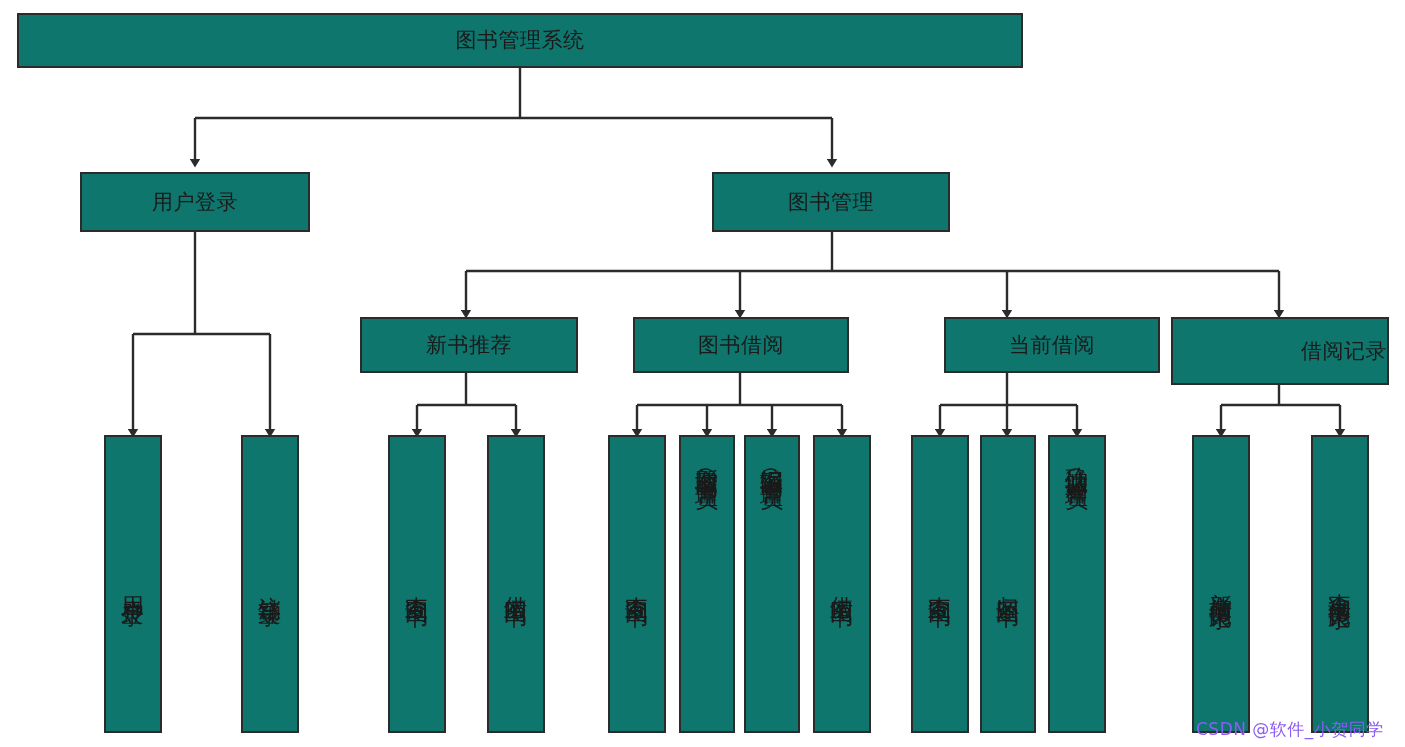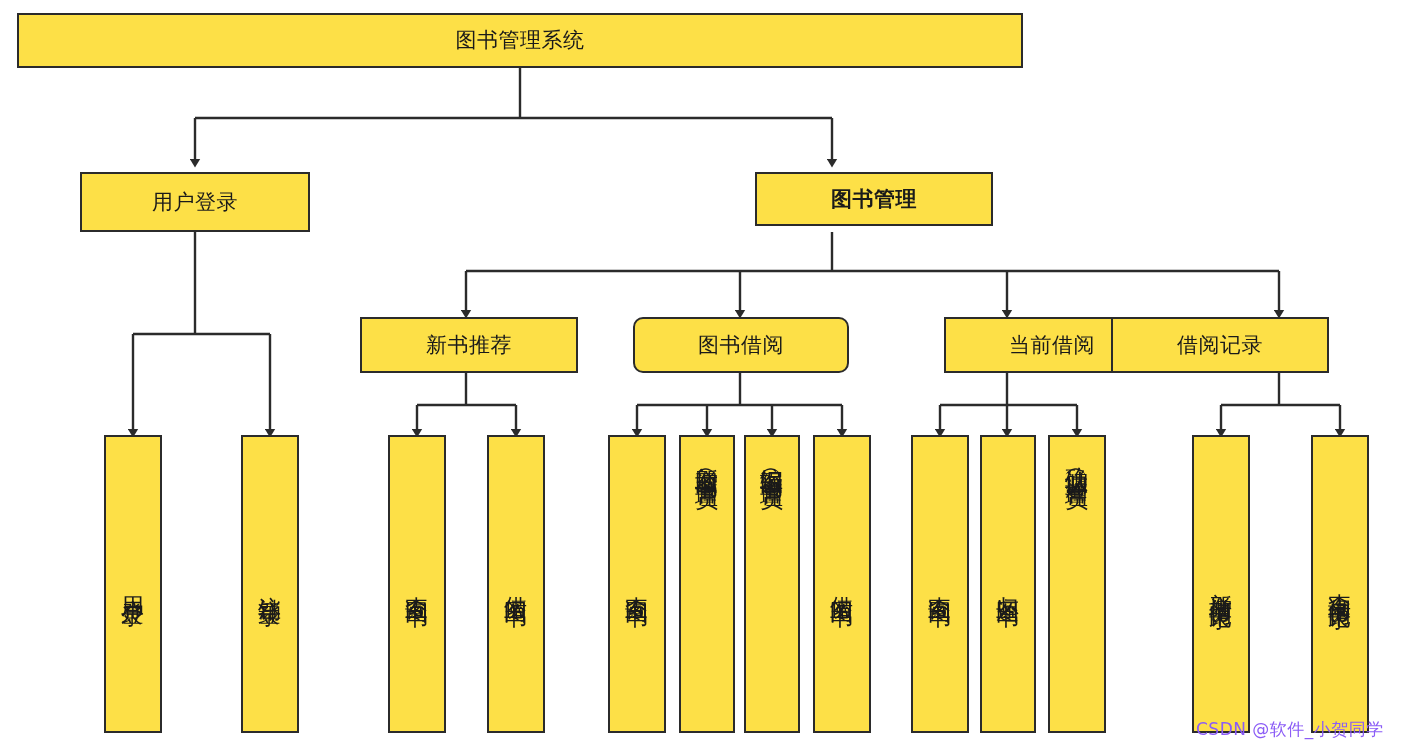--- a/index.html
+++ b/index.html
@@ -21,21 +21,21 @@
   #edges {
     position: absolute;
     left: 0;
     top: 0;
     width: 1405px;
     height: 747px;
   }
   .node {
     position: absolute;
     box-sizing: border-box;
-    background: #fde047;
+    background: #0f766e;
     border: 2px solid #2b2b2b;
     display: flex;
     align-items: center;
     justify-content: center;
     color: #1a1a1a;
     z-index: 2;
   }
   .node-label {
     display: block;
     text-align: center;
@@ -127,37 +127,37 @@
   </svg>
 
   <div class="node h-node" style="left:17px; top:13px; width:1006px; height:55px;">
     <span class="node-label">图书管理系统</span>
   </div>
 
   <div class="node h-node" style="left:80px; top:172px; width:230px; height:60px;">
     <span class="node-label">用户登录</span>
   </div>
 
-  <div class="node h-node" style="left:755px; top:172px; width:238px; height:54px;font-weight:bold;">
+  <div class="node h-node" style="left:712px; top:172px; width:238px; height:60px;">
     <span class="node-label">图书管理</span>
   </div>
 
   <div class="node h-node" style="left:360px; top:317px; width:218px; height:56px;">
     <span class="node-label">新书推荐</span>
   </div>
 
-  <div class="node h-node" style="left:633px; top:317px; width:216px; height:56px;border-radius:10px;">
+  <div class="node h-node" style="left:633px; top:317px; width:216px; height:56px;">
     <span class="node-label">图书借阅</span>
   </div>
 
   <div class="node h-node" style="left:902px; top:317px; width:216px; height:56px;margin-left:42px;">
     <span class="node-label">当前借阅</span>
   </div>
 
-  <div class="node h-node" style="left:1111px; top:317px; width:218px; height:56px;">
+  <div class="node h-node" style="left:1171px; top:317px; width:218px; height:68px;justify-content:flex-end;">
     <span class="node-label">借阅记录</span>
   </div>
 
   <div class="node v-node pad-mid" style="left:104px; top:435px; width:58px; height:298px;">
     <span class="node-label">用户登录</span>
   </div>
 
   <div class="node v-node pad-mid" style="left:241px; top:435px; width:58px; height:298px;">
     <span class="node-label">注销登录</span>
   </div>

